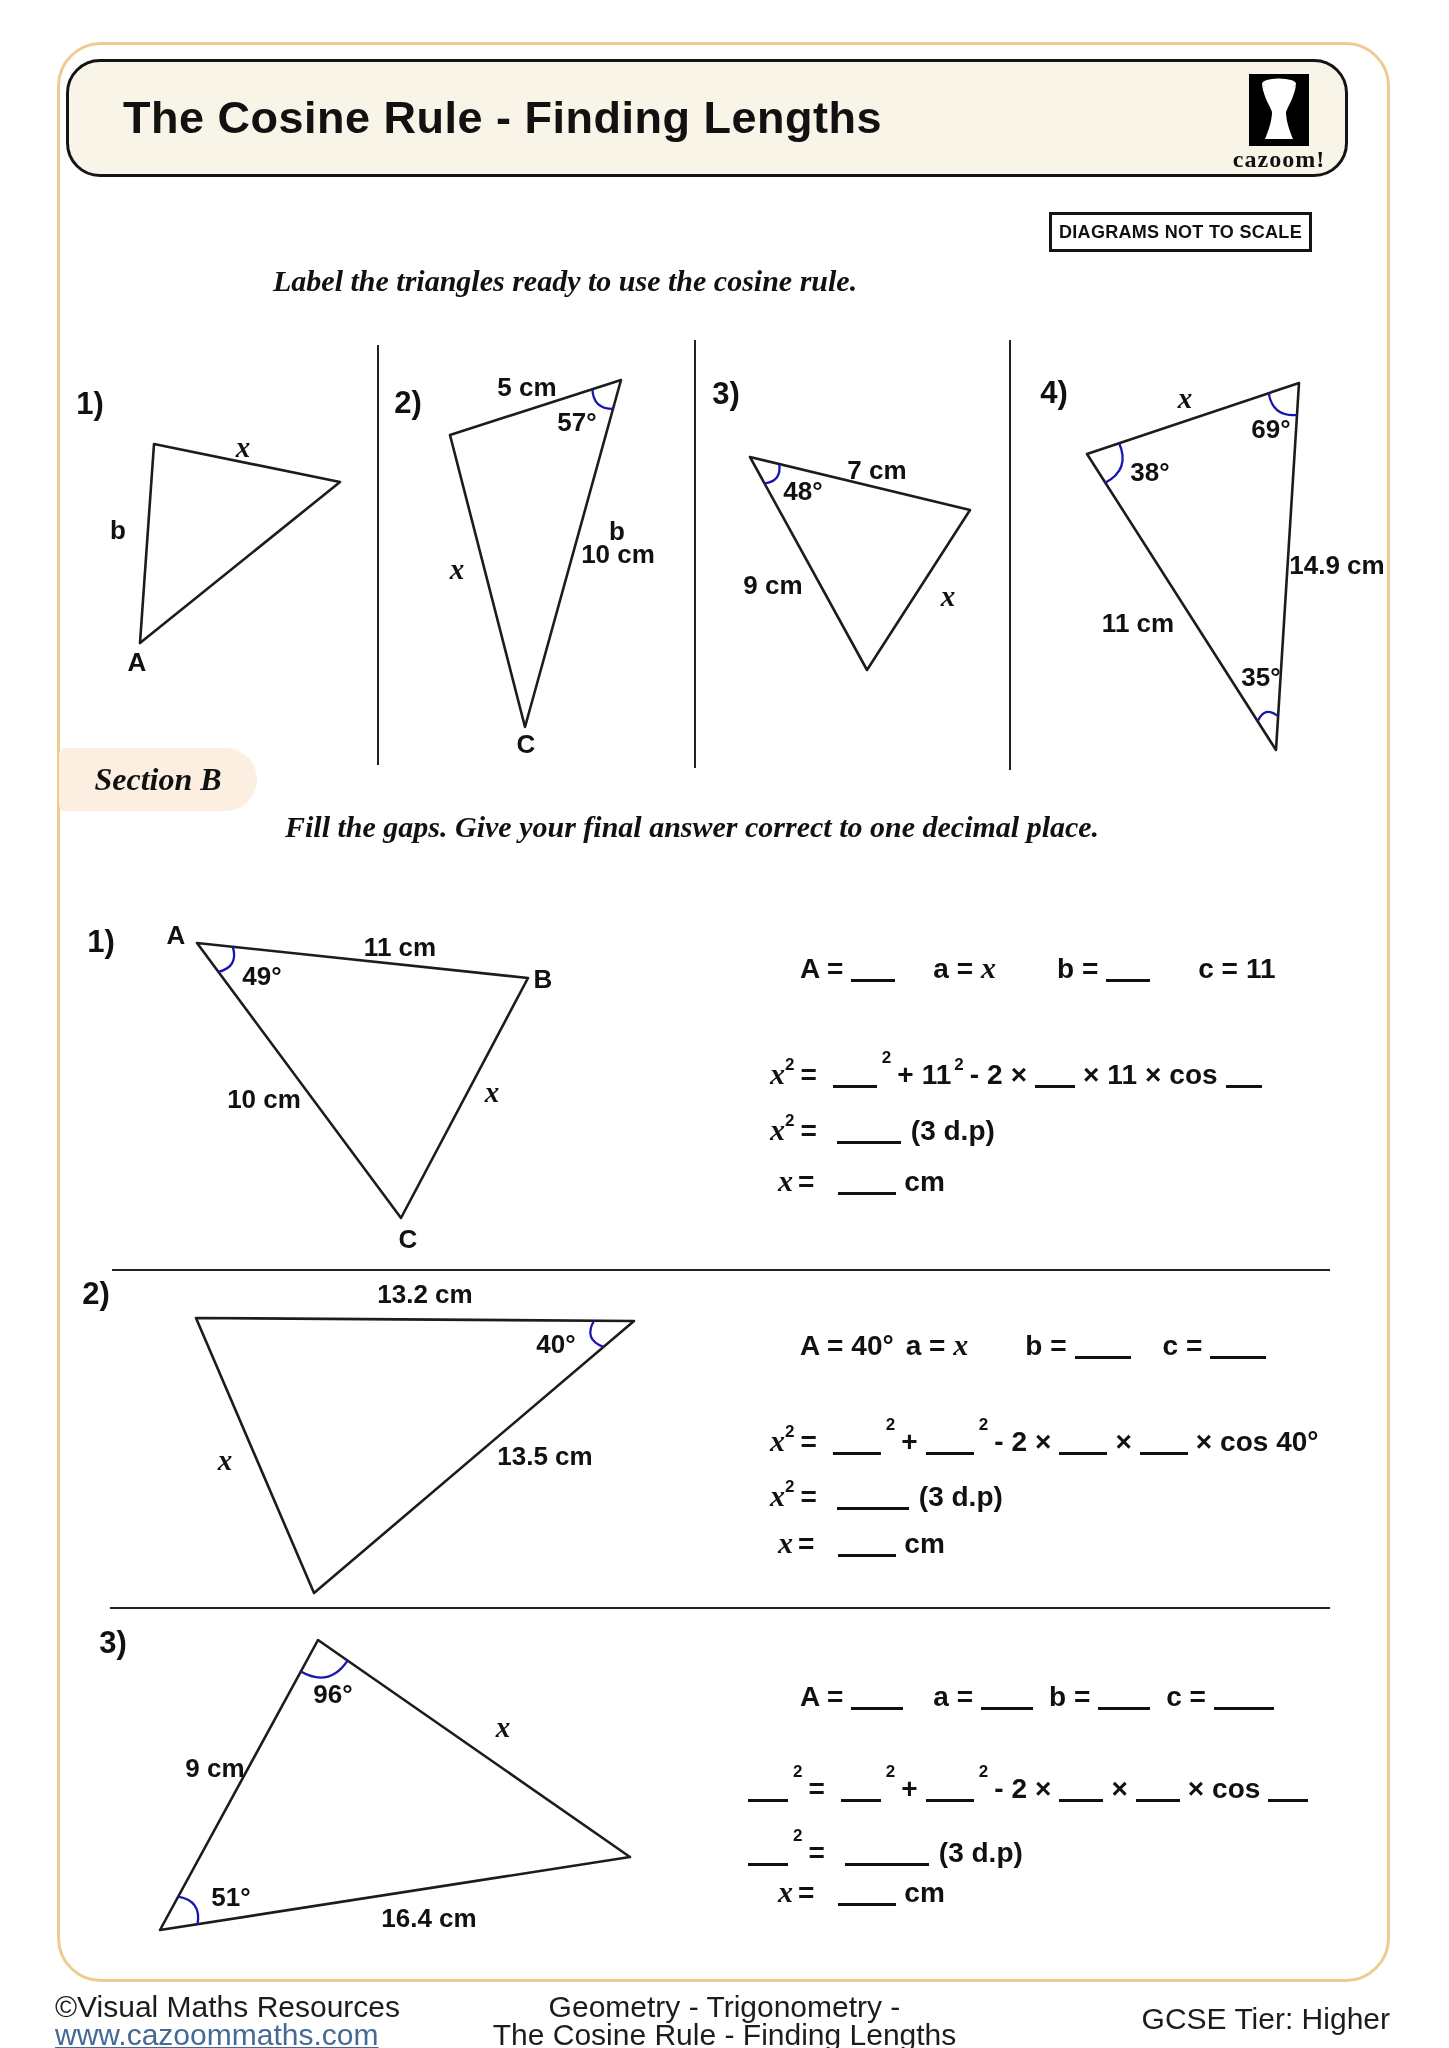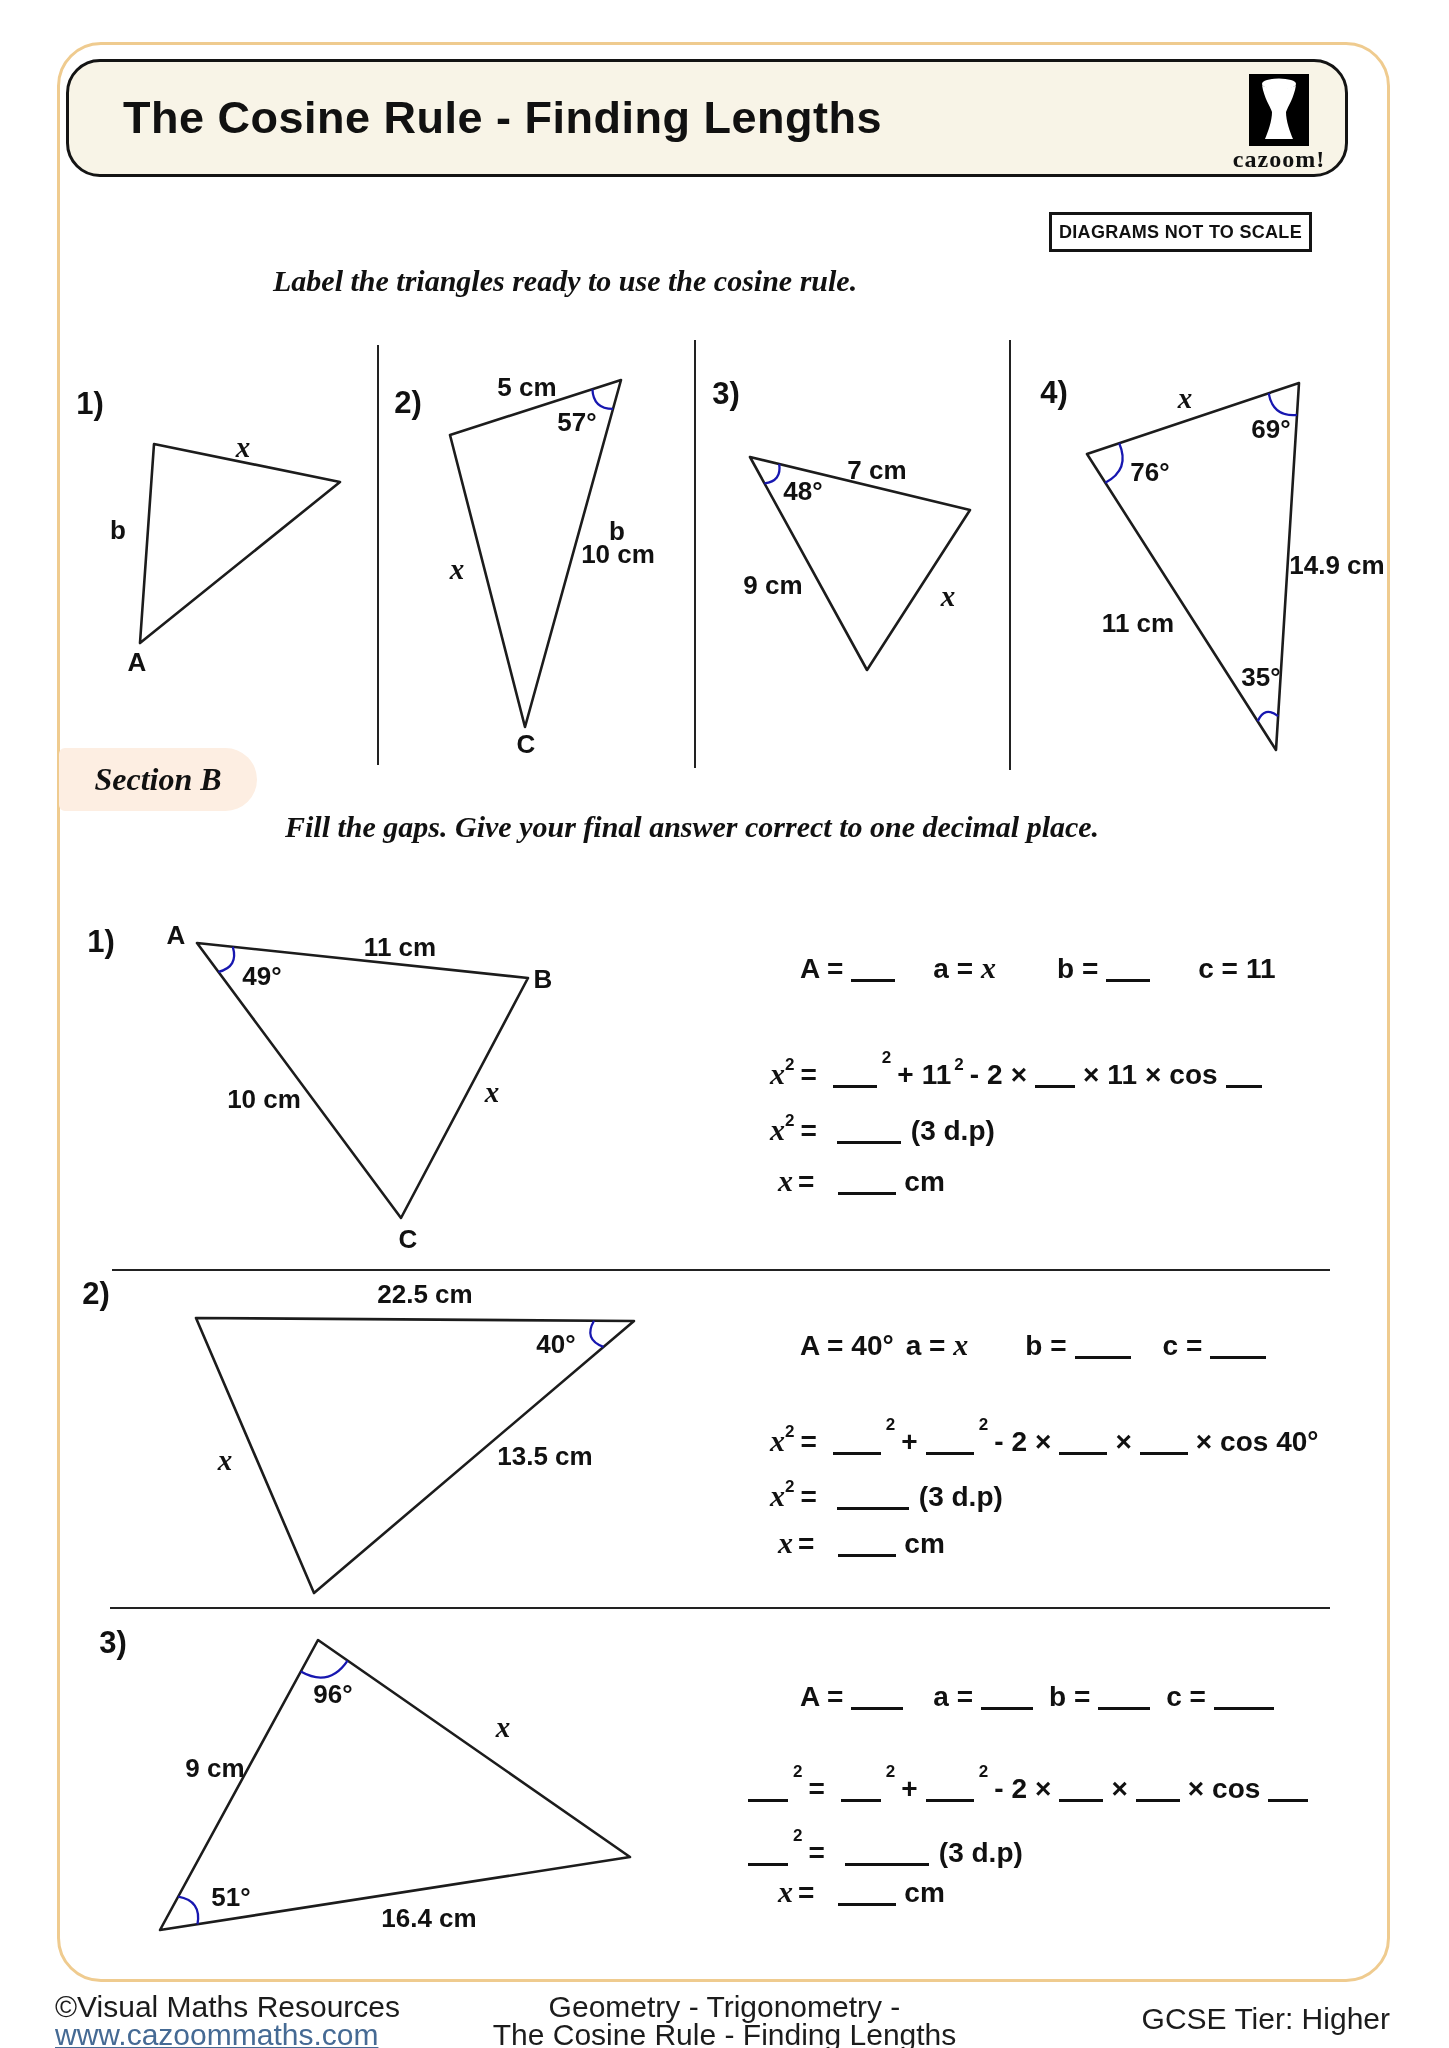--- a/index.html
+++ b/index.html
@@ -112,40 +112,40 @@
 
   <div class="lbl pnum" style="left:726px;top:394px;">3)</div>
   <div class="lbl" style="left:877px;top:470px;">7 cm</div>
   <div class="lbl" style="left:803px;top:491px;">48°</div>
   <div class="lbl" style="left:773px;top:585px;">9 cm</div>
   <div class="lbl vlbl" style="left:948px;top:596px;">x</div>
 
   <div class="lbl pnum" style="left:1054px;top:393px;">4)</div>
   <div class="lbl vlbl" style="left:1185px;top:398px;">x</div>
   <div class="lbl" style="left:1271px;top:429px;">69°</div>
-  <div class="lbl" style="left:1150px;top:472px;">76°</div>
+  <div class="lbl" style="left:1150px;top:472px;">38°</div>
   <div class="lbl" style="left:1337px;top:565px;">14.9 cm</div>
   <div class="lbl" style="left:1138px;top:623px;">11 cm</div>
   <div class="lbl" style="left:1261px;top:677px;">35°</div>
 
   <div class="lbl pnum" style="left:101px;top:942px;">1)</div>
   <div class="lbl" style="left:176px;top:935px;">A</div>
   <div class="lbl" style="left:400px;top:947px;">11 cm</div>
   <div class="lbl" style="left:543px;top:979px;">B</div>
   <div class="lbl" style="left:262px;top:976px;">49°</div>
   <div class="lbl" style="left:264px;top:1099px;">10 cm</div>
   <div class="lbl vlbl" style="left:492px;top:1092px;">x</div>
   <div class="lbl" style="left:408px;top:1239px;">C</div>
   <div class="eqline" style="left:800px;top:948px;"><span class="tok">A =</span><span class="tok b44 blank"></span><span class="tok sp30 spacer"></span><span class="tok">a =</span><span class="tok v">x</span><span class="tok sp56 spacer"></span><span class="tok">b =</span><span class="tok b44 blank"></span><span class="tok sp40 spacer"></span><span class="tok">c =</span><span class="tok">11</span></div>
   <div class="eqline" style="left:770px;top:1038px;"><span class="tok v">x</span><span class="tok sup">2</span><span class="tok">=</span><span class="tok sp8 spacer"></span><span class="tok b44 blank"></span><span class="tok supb">2</span><span class="tok">+</span><span class="tok">11</span><span class="tok sup">2</span><span class="tok">-</span><span class="tok">2</span><span class="tok">×</span><span class="tok b40 blank"></span><span class="tok">×</span><span class="tok">11</span><span class="tok">×</span><span class="tok">cos</span><span class="tok b36 blank"></span></div>
   <div class="eqline" style="left:770px;top:1101px;"><span class="tok v">x</span><span class="tok sup">2</span><span class="tok">=</span><span class="tok sp12 spacer"></span><span class="tok b64 blank"></span><span class="tok sp2 spacer"></span><span class="tok">(3 d.p)</span></div>
   <div class="eqline" style="left:778px;top:1161px;"><span class="tok v">x</span><span class="tok">=</span><span class="tok sp16 spacer"></span><span class="tok b58 blank"></span><span class="tok">cm</span></div>
 
   <div class="lbl pnum" style="left:96px;top:1294px;">2)</div>
-  <div class="lbl" style="left:425px;top:1294px;">22.5 cm</div>
+  <div class="lbl" style="left:425px;top:1294px;">13.2 cm</div>
   <div class="lbl" style="left:556px;top:1344px;">40°</div>
   <div class="lbl vlbl" style="left:225px;top:1460px;">x</div>
   <div class="lbl" style="left:525px;top:1456px;margin-left:20px;">13.5 cm</div>
   <div class="eqline" style="left:800px;top:1325px;"><span class="tok">A =</span><span class="tok">40°</span><span class="tok sp4 spacer"></span><span class="tok">a =</span><span class="tok v">x</span><span class="tok sp52 spacer"></span><span class="tok">b =</span><span class="tok b56 blank"></span><span class="tok sp24 spacer"></span><span class="tok">c =</span><span class="tok b56 blank"></span></div>
   <div class="eqline" style="left:770px;top:1405px;"><span class="tok v">x</span><span class="tok sup">2</span><span class="tok">=</span><span class="tok sp8 spacer"></span><span class="tok b48 blank"></span><span class="tok supb">2</span><span class="tok">+</span><span class="tok b48 blank"></span><span class="tok supb">2</span><span class="tok">-</span><span class="tok">2</span><span class="tok">×</span><span class="tok b48 blank"></span><span class="tok">×</span><span class="tok b48 blank"></span><span class="tok">×</span><span class="tok">cos 40°</span></div>
   <div class="eqline" style="left:770px;top:1467px;"><span class="tok v">x</span><span class="tok sup">2</span><span class="tok">=</span><span class="tok sp12 spacer"></span><span class="tok b72 blank"></span><span class="tok sp2 spacer"></span><span class="tok">(3 d.p)</span></div>
   <div class="eqline" style="left:778px;top:1523px;"><span class="tok v">x</span><span class="tok">=</span><span class="tok sp16 spacer"></span><span class="tok b58 blank"></span><span class="tok">cm</span></div>
 
   <div class="lbl pnum" style="left:113px;top:1643px;">3)</div>
   <div class="lbl" style="left:333px;top:1694px;">96°</div>

